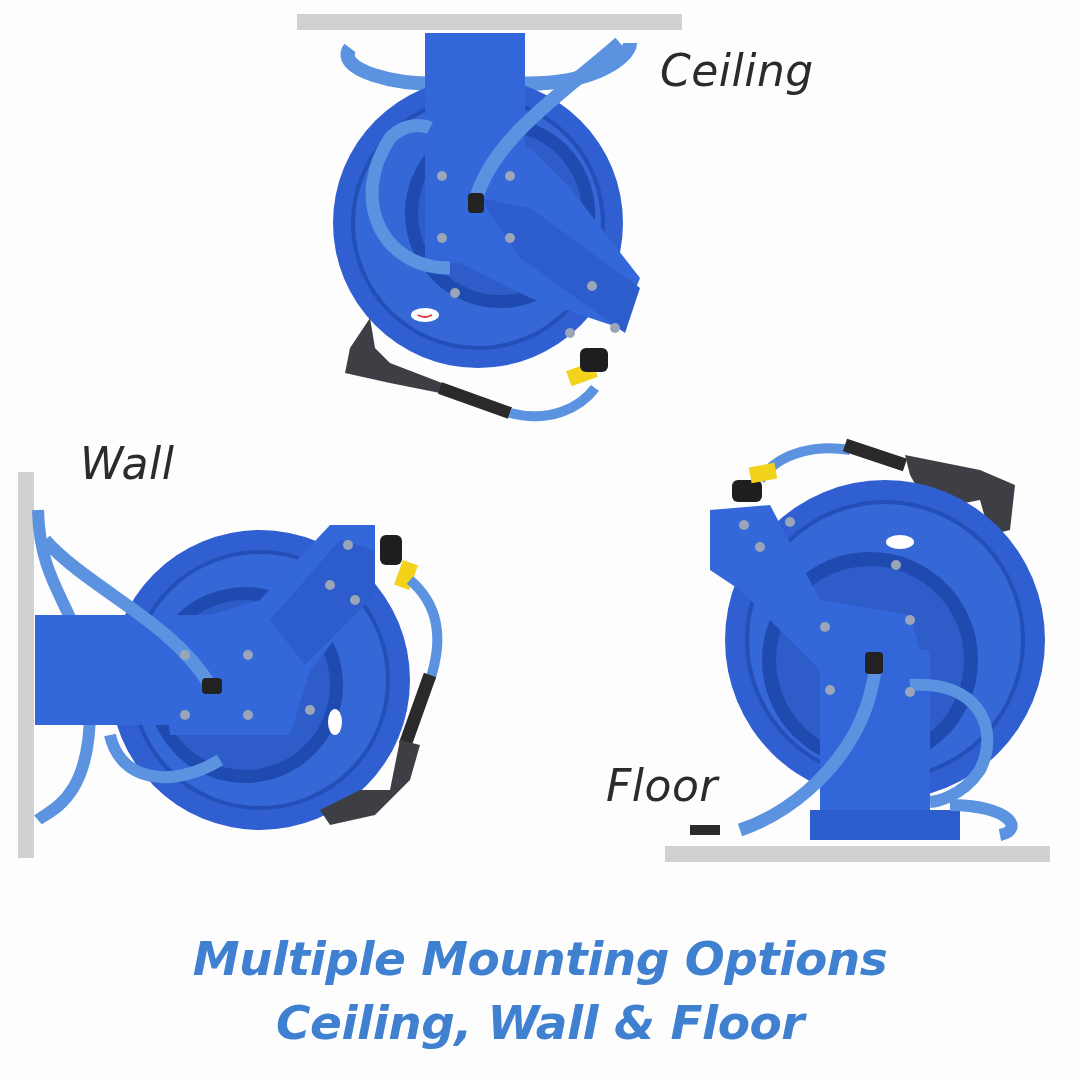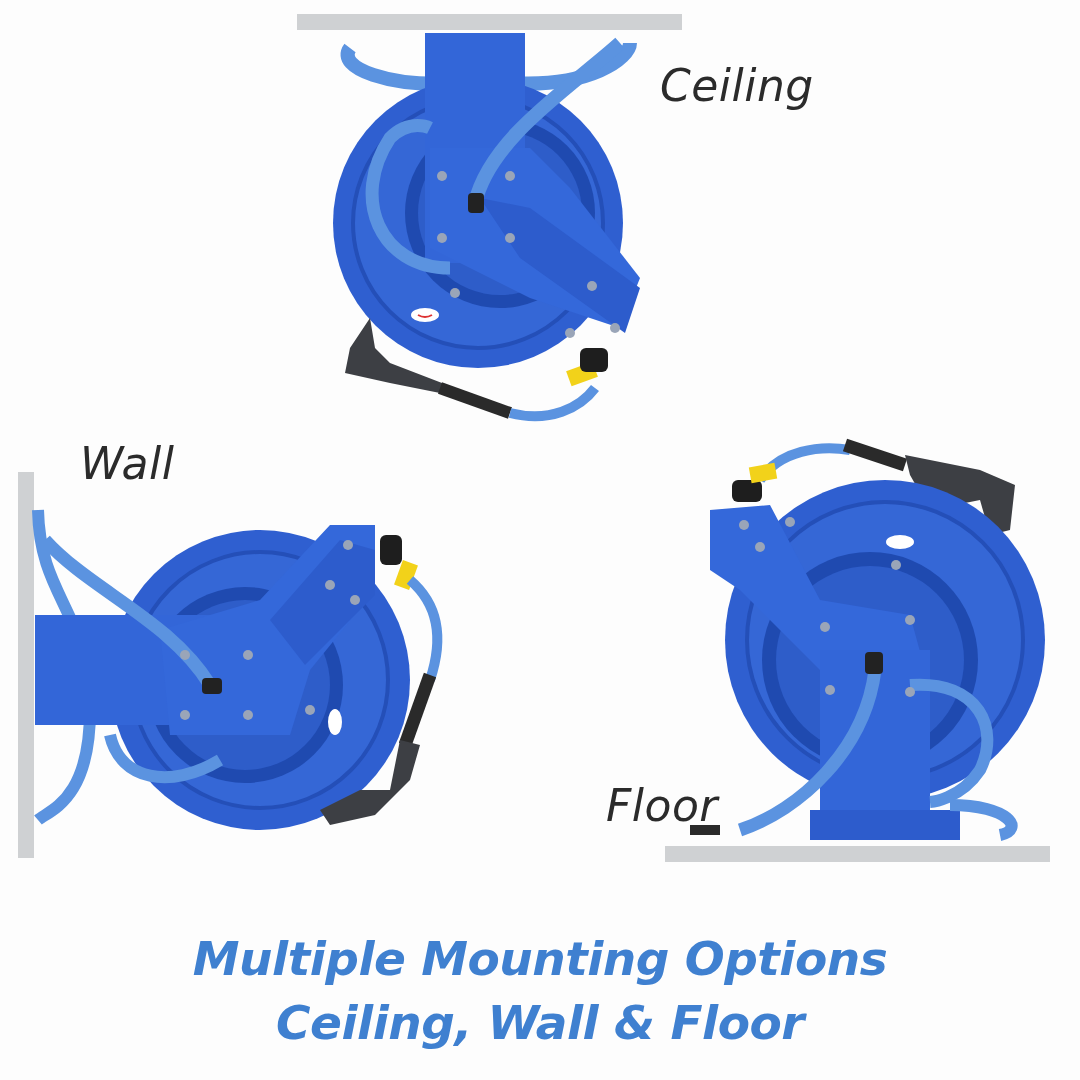--- a/index.html
+++ b/index.html
@@ -8,21 +8,21 @@
   .surface{position:absolute;background:#cfd1d3;}
   .reel{position:absolute;}
   .caption{position:absolute;left:0;width:1080px;text-align:center;color:#3f80d0;font-style:italic;font-weight:bold;font-size:47px;line-height:62px;font-family:"DejaVu Sans",sans-serif;letter-spacing:-0.5px;}
 </style>
 </head>
 <body>
 
 <div id="canvas">
 
   <div class="surface" style="left:297px;top:14px;width:385px;height:16px;"></div>
-  <div class="label" style="left:660px;top:60px;">Ceiling</div>
+  <div class="label" style="left:660px;top:45px;">Ceiling</div>
   <svg class="reel" style="left:330px;top:28px;" width="320" height="400" viewBox="0 0 320 400">
 
     <path d="M20 20 C5 40 60 60 130 55" stroke="#5b93e0" stroke-width="14" fill="none"></path>
     <path d="M180 55 C260 60 300 30 300 15" stroke="#5b93e0" stroke-width="14" fill="none"></path>
 
     <circle cx="148" cy="195" r="145" fill="#2f5fd0"></circle>
     <circle cx="148" cy="195" r="125" fill="#3567d6" stroke="#244fb8" stroke-width="4"></circle>
     <circle cx="170" cy="185" r="95" fill="#1f4ab0"></circle>
     <circle cx="170" cy="185" r="82" fill="#2e5dc9"></circle>
 
@@ -80,21 +80,21 @@
       </g>
     <ellipse cx="305" cy="242" rx="7" ry="13" fill="#fff"></ellipse>
     <rect x="350" y="55" width="22" height="30" rx="6" fill="#1e1e1e"></rect>
     <rect x="368" y="82" width="16" height="26" fill="#f2d21a" transform="rotate(20 376 95)"></rect>
     <path d="M380 100 C415 130 410 170 400 200" stroke="#5b93e0" stroke-width="10" fill="none"></path>
     <path d="M400 195 L375 265" stroke="#2a2a2a" stroke-width="13"></path>
     <path d="M370 260 L360 310 L330 310 L290 330 L300 345 L345 335 L380 300 L390 265 Z" fill="#3d3f44"></path>
   </svg>
 
   <div class="surface" style="left:665px;top:846px;width:385px;height:16px;"></div>
-  <div class="label" style="left:606px;top:760px;margin-top:20px;">Floor</div>
+  <div class="label" style="left:606px;top:760px;">Floor</div>
   <svg class="reel" style="left:680px;top:430px;" width="380" height="420" viewBox="0 0 380 420">
     <path d="M80 50 C100 20 140 15 170 20" stroke="#5b93e0" stroke-width="10" fill="none"></path>
     <path d="M165 15 L225 35" stroke="#2a2a2a" stroke-width="13"></path>
     <path d="M225 25 L300 40 L335 55 L330 100 L310 105 L300 70 L250 80 L230 45 Z" fill="#3d3f44"></path>
     <rect x="52" y="50" width="30" height="22" rx="6" fill="#1e1e1e"></rect>
     <rect x="70" y="35" width="26" height="16" fill="#f2d21a" transform="rotate(-10 83 43)"></rect>
     <circle cx="205" cy="210" r="160" fill="#2f5fd0"></circle>
     <circle cx="205" cy="210" r="138" fill="#3567d6" stroke="#244fb8" stroke-width="4"></circle>
     <circle cx="190" cy="230" r="108" fill="#1f4ab0"></circle>
     <circle cx="190" cy="230" r="94" fill="#2e5dc9"></circle>

